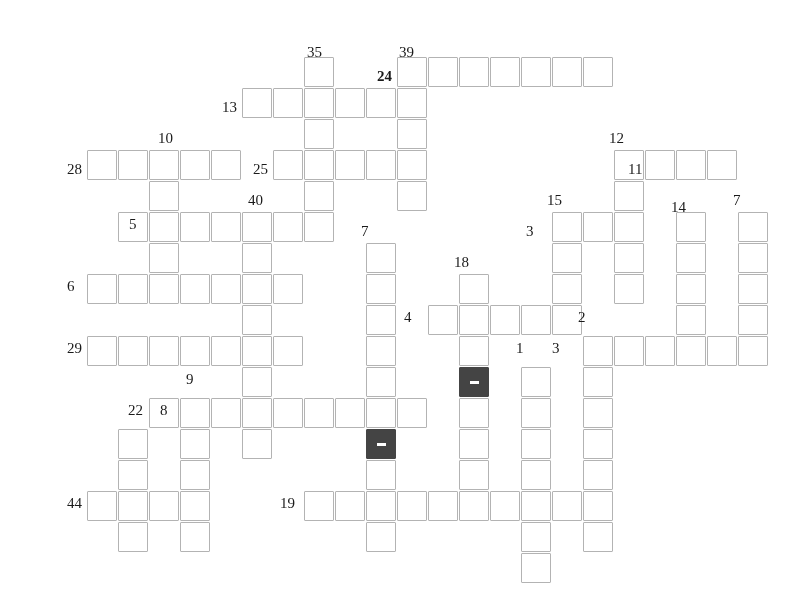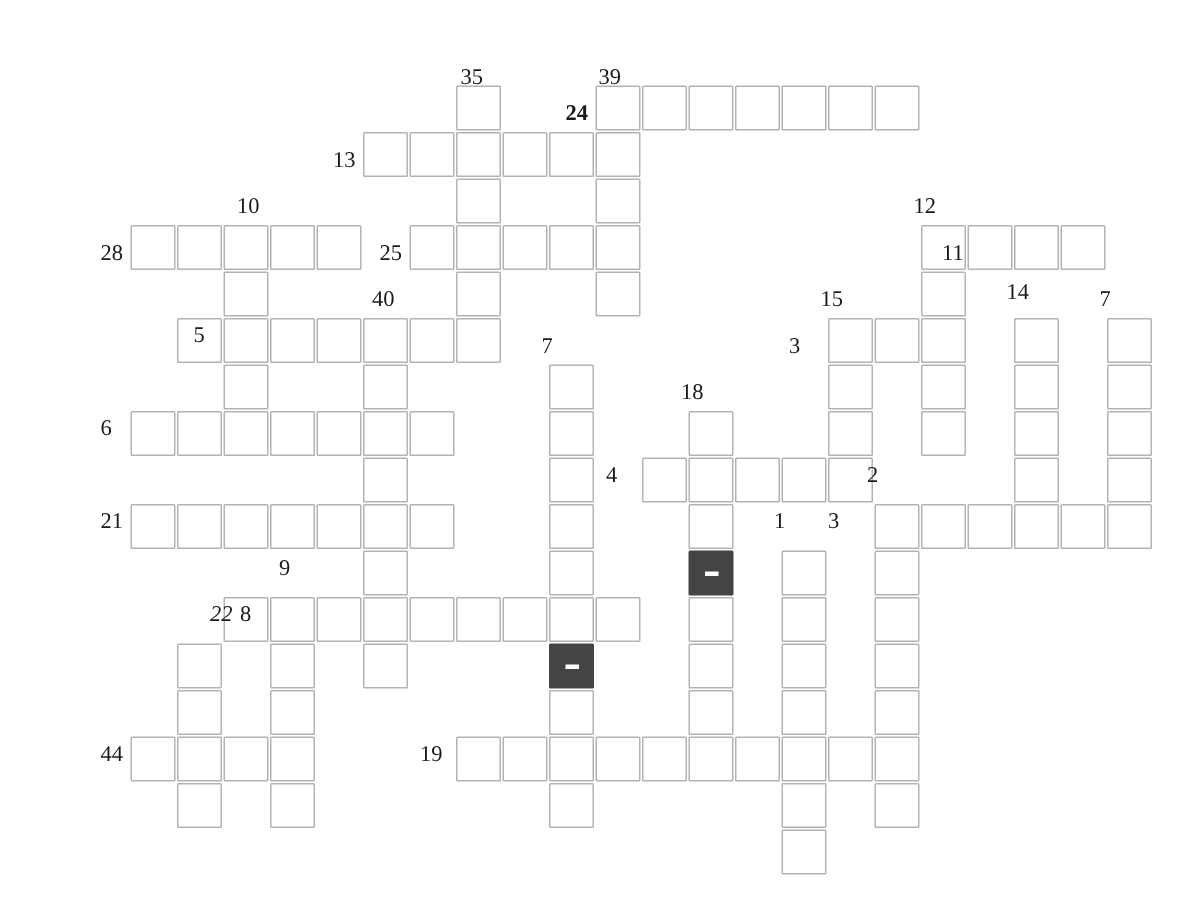--- a/index.html
+++ b/index.html
@@ -207,28 +207,28 @@
     <span class="clue-number" style="left: 404px; top: 310px;">4</span>
     <span class="clue-number" style="left: 129px; top: 217px;">5</span>
     <span class="clue-number" style="left: 67px; top: 279px;">6</span>
     <span class="clue-number" style="left: 361px; top: 224px;">7</span>
     <span class="clue-number" style="left: 160px; top: 403px;">8</span>
     <span class="clue-number" style="left: 186px; top: 372px;">9</span>
     <span class="clue-number" style="left: 158px; top: 131px;">10</span>
     <span class="clue-number" style="left: 588px; top: 162px; margin-left: 40px;">11</span>
     <span class="clue-number" style="left: 609px; top: 131px;">12</span>
     <span class="clue-number" style="left: 222px; top: 100px;">13</span>
-    <span class="clue-number" style="left: 671px; top: 188px; text-align: right;">14</span>
+    <span class="clue-number" style="left: 671px; top: 200px; text-align: right;">14</span>
     <span class="clue-number" style="left: 547px; top: 193px;">15</span>
     <span class="clue-number" style="left: 733px; top: 193px;">7</span>
     <span class="clue-number" style="left: 526px; top: 224px;">3</span>
     <span class="clue-number" style="left: 454px; top: 255px;">18</span>
     <span class="clue-number" style="left: 280px; top: 496px;">19</span>
     <span class="clue-number" style="left: 248px; top: 193px;">40</span>
-    <span class="clue-number" style="left: 67px; top: 341px;">21</span>
-    <span class="clue-number" style="left: 140px; top: 403px; font-style: italic;">22</span>
+    <span class="clue-number" style="left: 67px; top: 341px;">29</span>
+    <span class="clue-number" style="left: 128px; top: 403px;">22</span>
     <span class="clue-number" style="left: 399px; top: 45px;">39</span>
     <span class="clue-number" style="left: 377px; top: 69px; font-weight: bold;">24</span>
     <span class="clue-number" style="left: 253px; top: 162px;">25</span>
     <span class="clue-number" style="left: 307px; top: 45px;">35</span>
     <span class="clue-number" style="left: 67px; top: 496px;">44</span>
     <span class="clue-number" style="left: 67px; top: 162px;">28</span>
   </div>
 
 </body></html>

